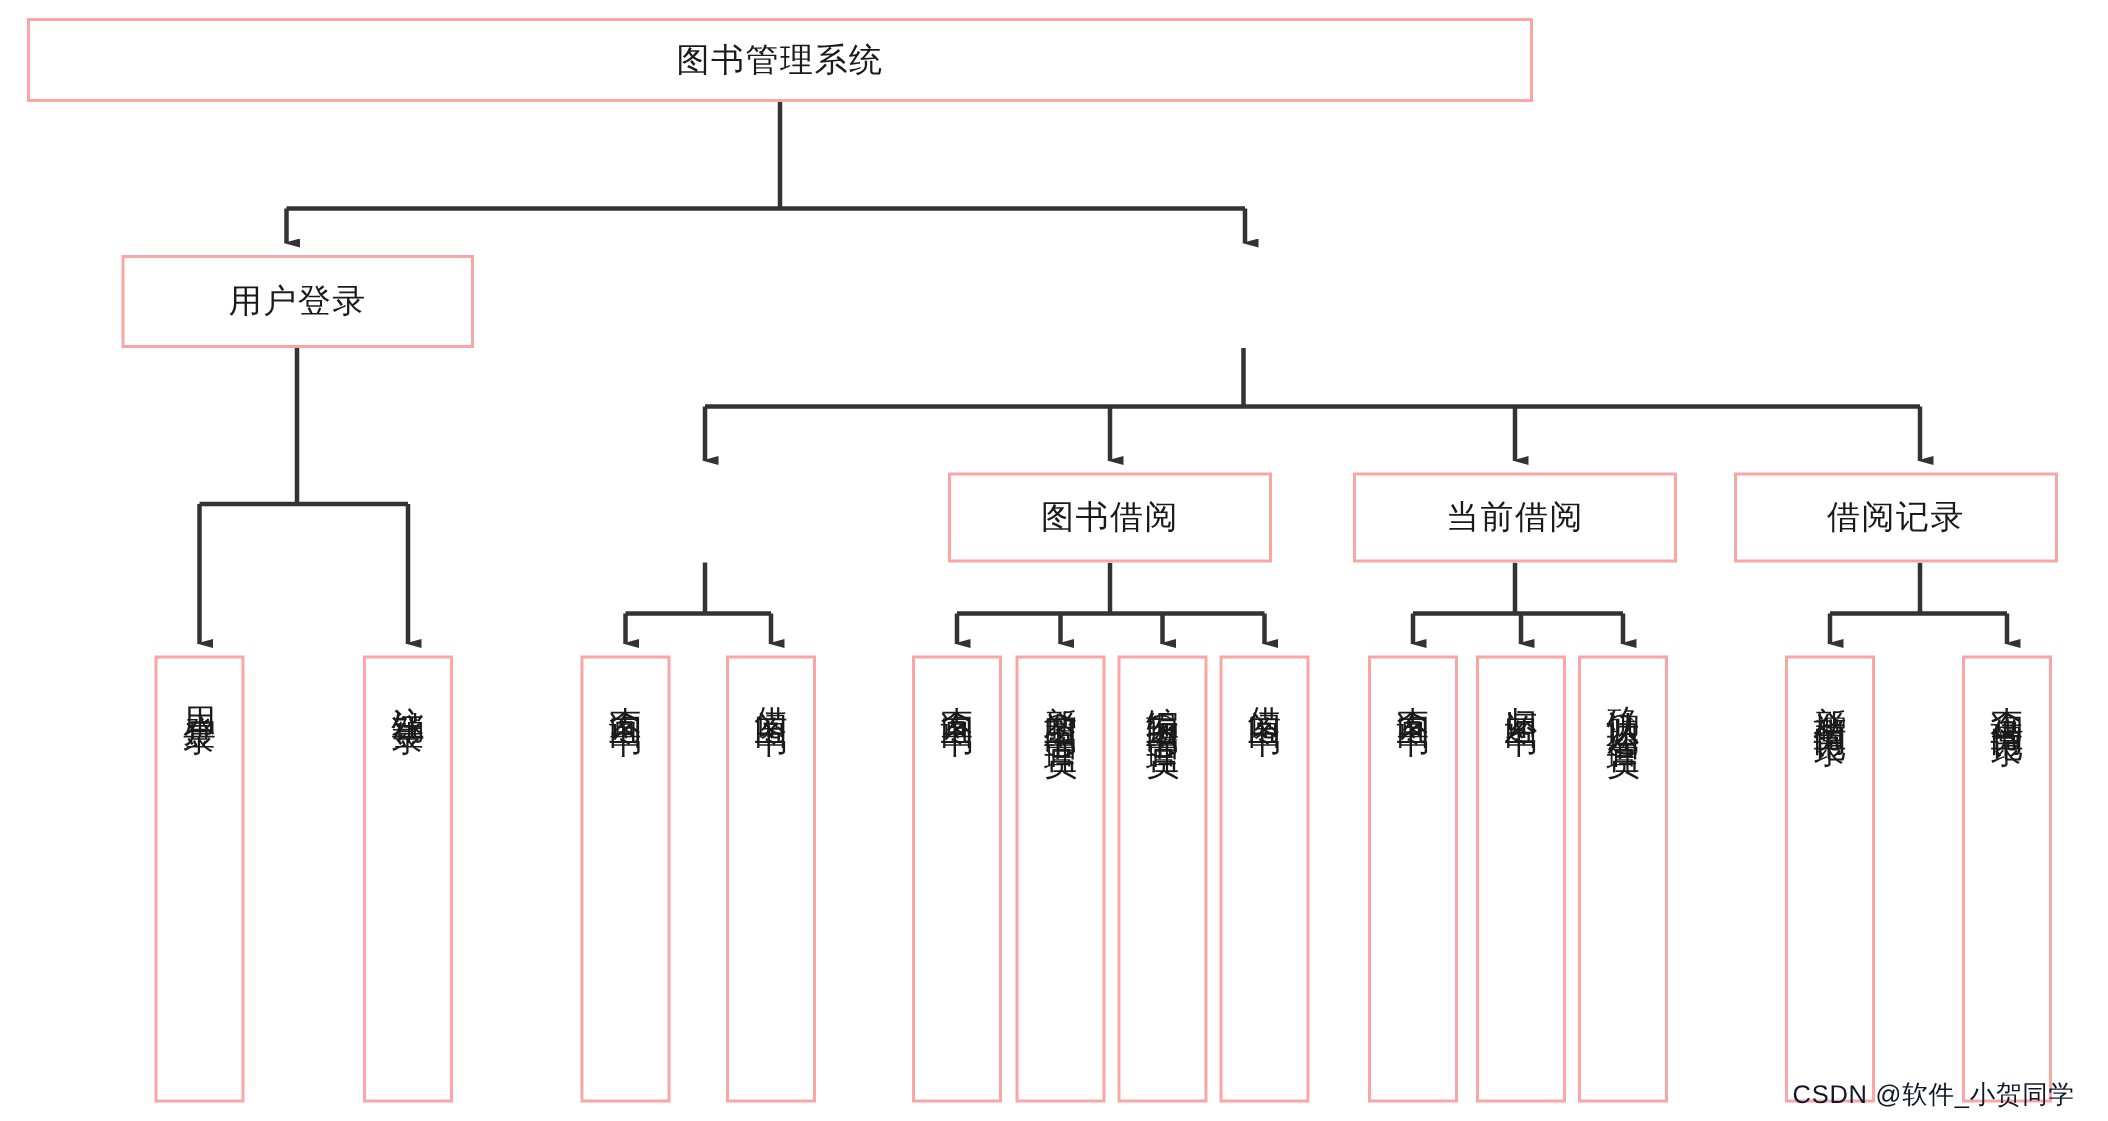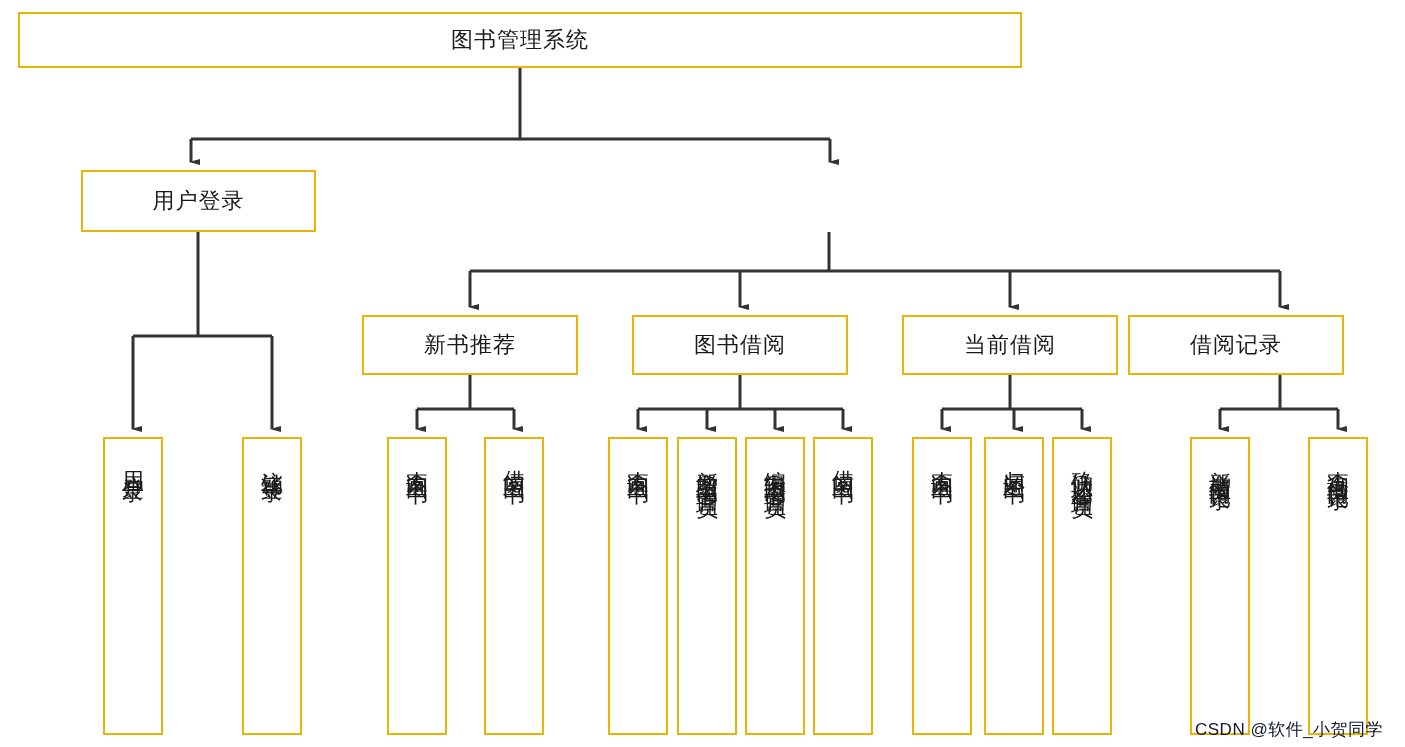--- a/index.html
+++ b/index.html
@@ -23,21 +23,21 @@
     position: absolute;
     left: 0;
     top: 0;
     width: 1405px;
     height: 747px;
   }
   .node {
     position: absolute;
     box-sizing: border-box;
     background: #ffffff;
-    border: 2px solid #eab308;
+    border: 2px solid #fca5a5;
     display: flex;
     align-items: center;
     justify-content: center;
     color: #1a1a1a;
   }
   .node .label {
     font-size: 22px;
     line-height: 1.15;
     letter-spacing: 1px;
     white-space: nowrap;
@@ -120,30 +120,27 @@
   </svg>
 
   <div class="node" style="left:18px; top:12px; width:1004px; height:56px;">
     <span class="label">图书管理系统</span>
   </div>
 
   <div class="node" style="left:81px; top:170px; width:235px; height:62px;">
     <span class="label">用户登录</span>
   </div>
 
-  <div class="node" style="left:362px; top:315px; width:216px; height:60px;">
-    <span class="label">新书推荐</span>
-  </div>
   <div class="node" style="left:632px; top:315px; width:216px; height:60px;">
     <span class="label">图书借阅</span>
   </div>
   <div class="node" style="left:902px; top:315px; width:216px; height:60px;">
     <span class="label">当前借阅</span>
   </div>
-  <div class="node" style="left:1128px; top:315px; width:216px; height:60px;">
+  <div class="node" style="left:1156px; top:315px; width:216px; height:60px;">
     <span class="label">借阅记录</span>
   </div>
 
   <div class="node vertical" style="left:103px; top:437px; width:60px; height:298px;">
     <span class="label">用户登录</span>
   </div>
   <div class="node vertical" style="left:242px; top:437px; width:60px; height:298px;">
     <span class="label">注销登录</span>
   </div>
   <div class="node vertical" style="left:387px; top:437px; width:60px; height:298px;">

